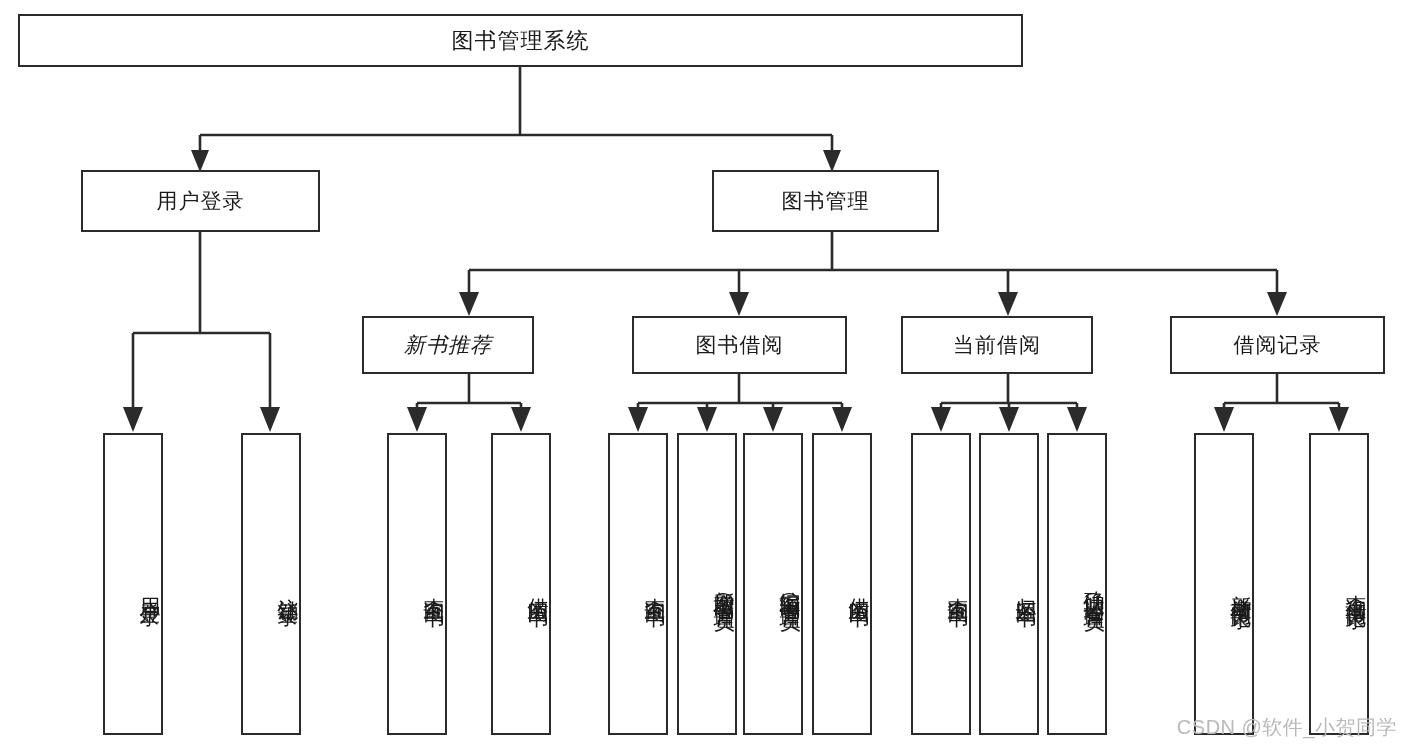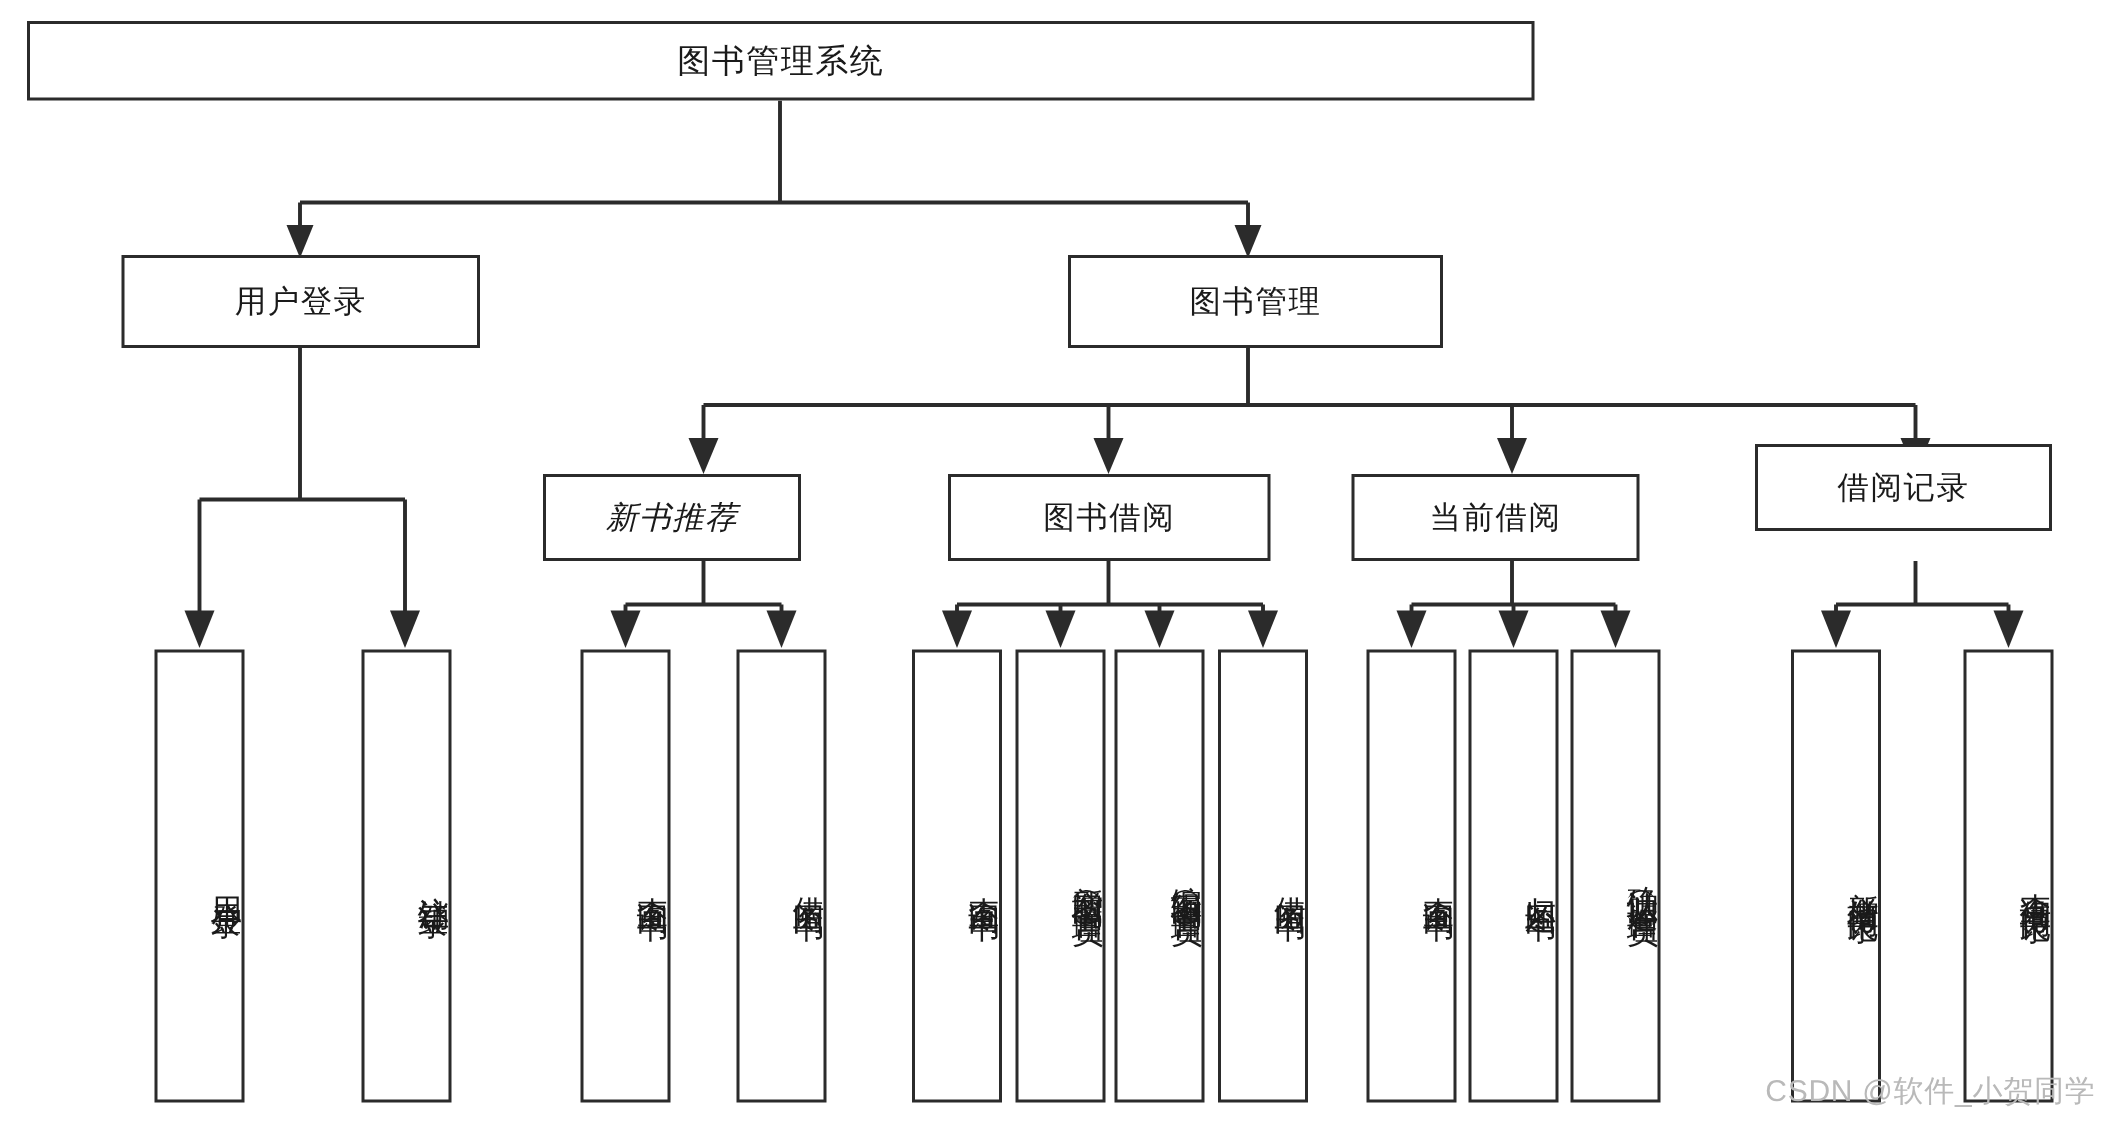--- a/index.html
+++ b/index.html
@@ -130,37 +130,37 @@
   </svg>
 
   <div class="node h root" style="left:18px;top:14px;width:1005px;height:53px;justify-content:center;">
     <span>图书管理系统</span>
   </div>
 
   <div class="node h" style="left:81px;top:170px;width:239px;height:62px;">
     <span>用户登录</span>
   </div>
 
-  <div class="node h" style="left:712px;top:170px;width:250px;height:62px;">
+  <div class="node h" style="left:712px;top:170px;width:227px;height:62px;">
     <span>图书管理</span>
   </div>
 
   <div class="node h" style="left:362px;top:316px;width:172px;height:58px;font-style:italic;">
     <span>新书推荐</span>
   </div>
 
   <div class="node h" style="left:632px;top:316px;width:215px;height:58px;">
     <span>图书借阅</span>
   </div>
 
   <div class="node h" style="left:901px;top:316px;width:192px;height:58px;">
     <span>当前借阅</span>
   </div>
 
-  <div class="node h" style="left:1170px;top:296px;width:198px;height:58px;">
+  <div class="node h" style="left:1170px;top:316px;width:215px;height:58px;">
     <span>借阅记录</span>
   </div>
 
   <div class="node v" style="left:103px;top:433px;width:60px;height:302px;">
     <span class="vtxt">用户登录</span>
   </div>
 
   <div class="node v" style="left:241px;top:433px;width:60px;height:302px;">
     <span class="vtxt">注销登录</span>
   </div>

